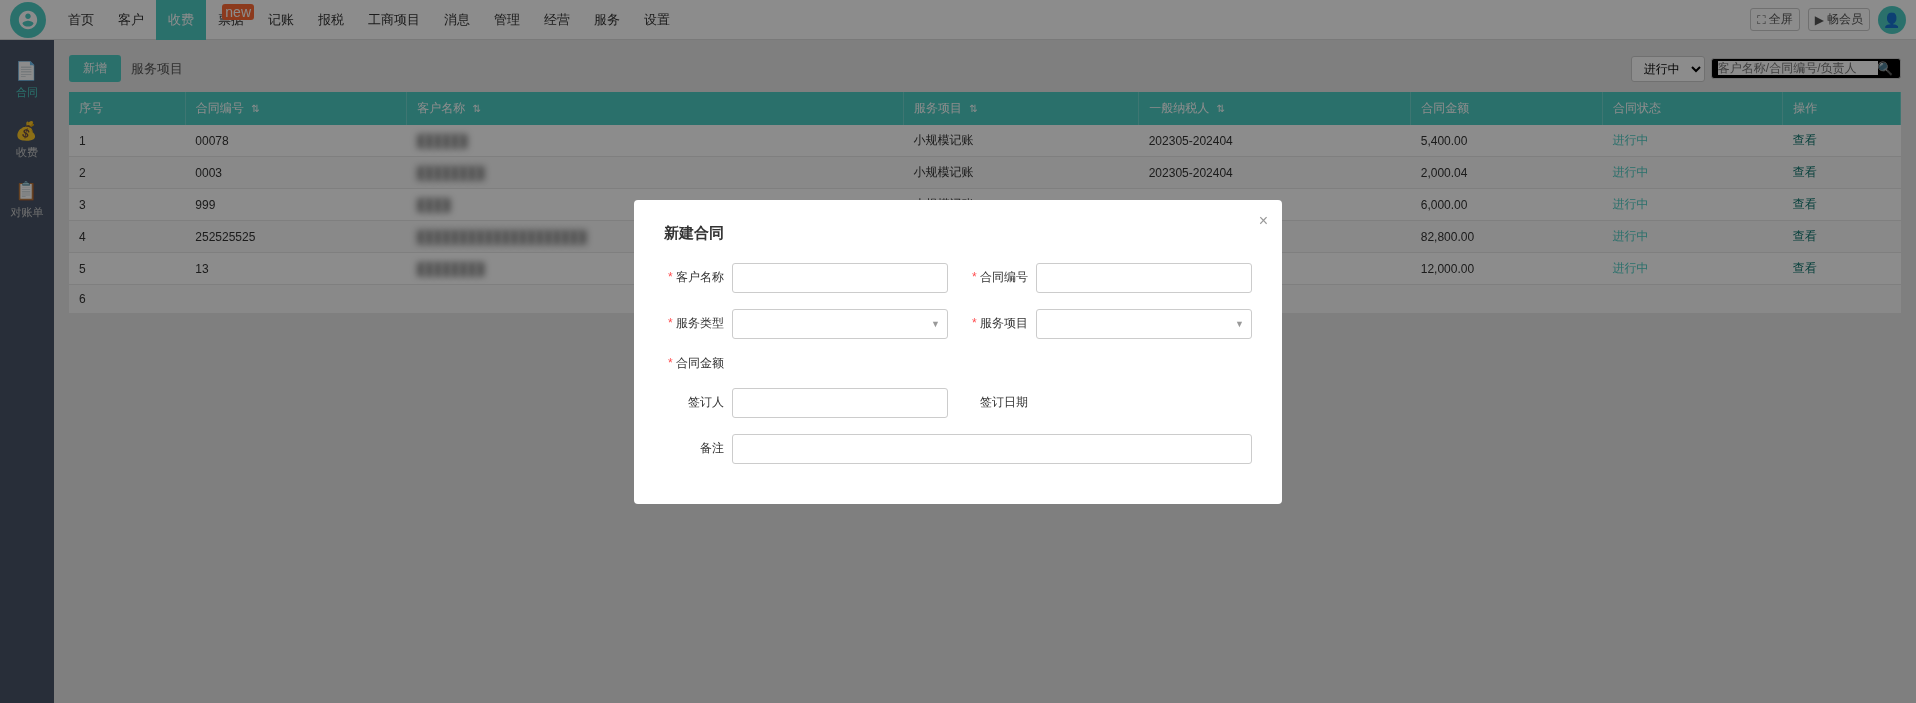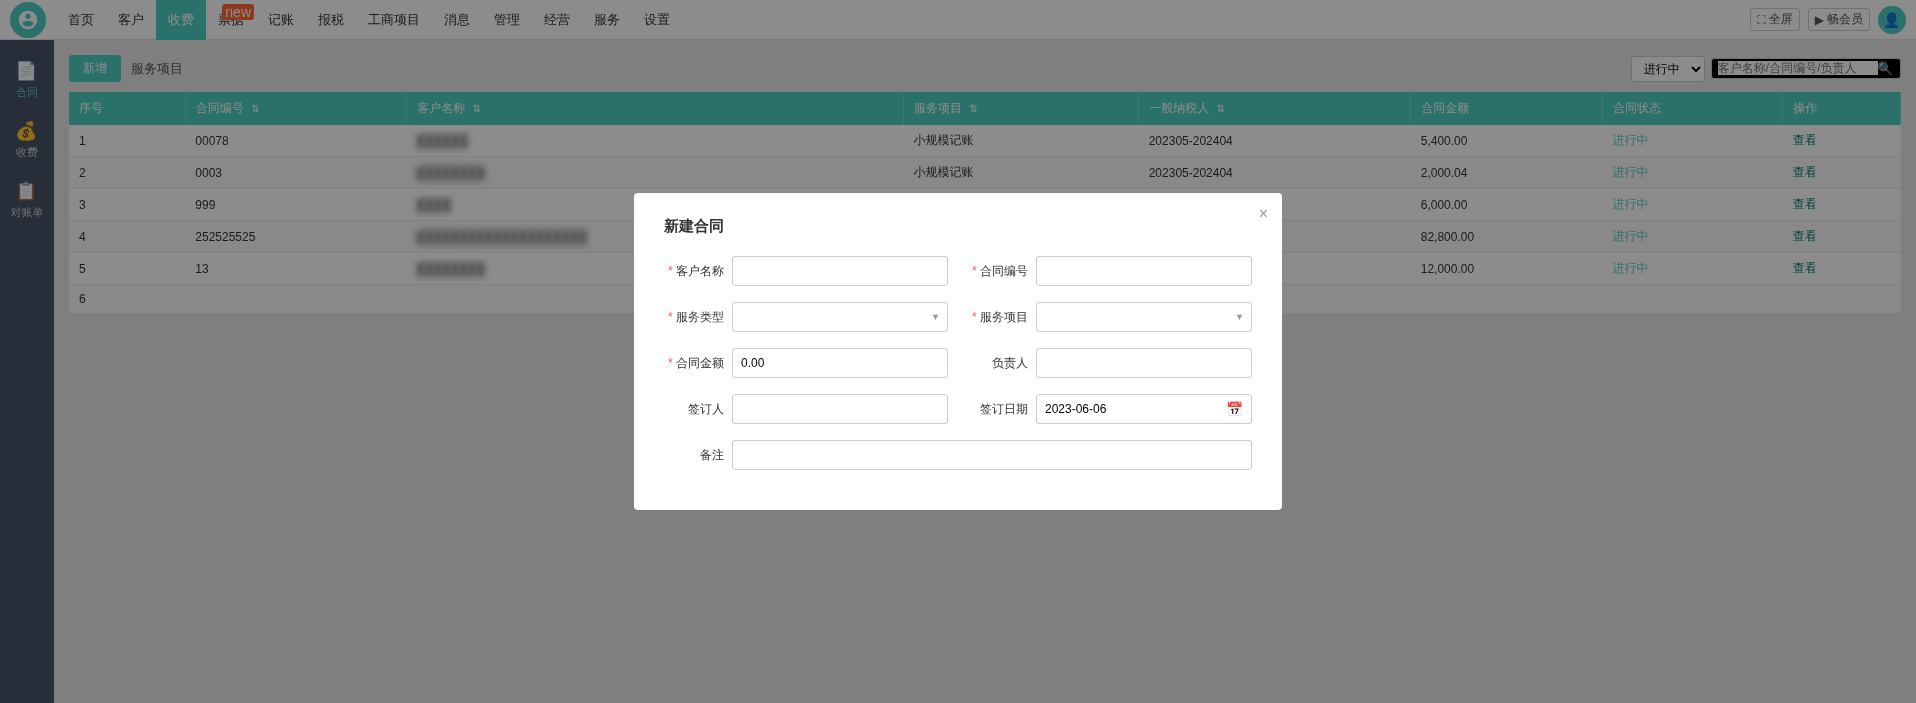--- a/index.html
+++ b/index.html
@@ -387,39 +387,30 @@
           <select>
             <option value=""></option>
           </select>
         </div>
       </div>
     </div>
 
     <div class="form-row">
       <div class="form-field">
         <label class="required">合同金额</label>
-        <input type="text" class="form-input" value="0.00" style="">
-      </div>
-      <div class="form-field">
-        <label>负责人</label>
-        <input type="text" class="form-input" style="">
       </div>
     </div>
 
     <div class="form-row">
       <div class="form-field">
         <label>签订人</label>
         <input type="text" class="form-input" style="">
       </div>
       <div class="form-field">
         <label>签订日期</label>
-        <div class="date-wrapper">
-          <input type="text" value="2023-06-06" style="">
-          <span class="cal-icon">📅</span>
-        </div>
       </div>
     </div>
 
     <div class="form-row">
       <div class="form-field">
         <label>备注</label>
         <input type="text" class="form-input" style="flex: 1 1 0%;">
       </div>
     </div>
 

